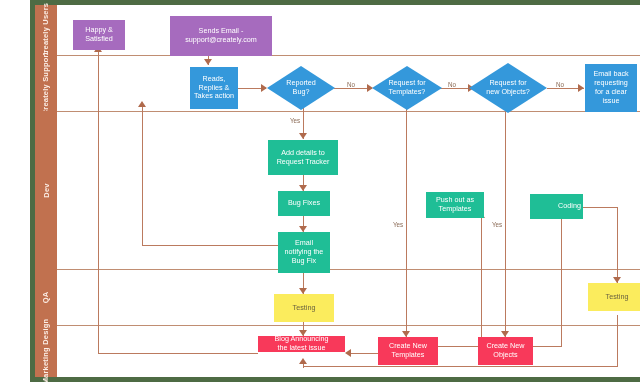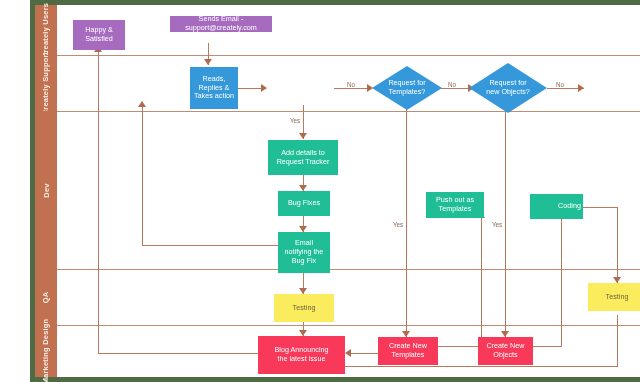--- a/index.html
+++ b/index.html
@@ -152,36 +152,45 @@
   <div class="ln lnv" style="left:63px;top:46px;height:303px;"></div>
   <div class="arw up" style="left:59px;top:41px;"></div>
 
   <div class="node purple" style="left:38px;top:15px;width:52px;height:30px;">
     <div>
       <div>Happy &amp;</div>
       <div>Satisfied</div>
     </div>
   </div>
 
-  <div class="node purple" style="left:135px;top:11px;width:102px;height:16px;">
+  <div class="node purple" style="left:135px;top:11px;width:102px;height:40px;">
     <div>
       <div>Sends Email -</div>
       <div>support@creately.com</div>
     </div>
   </div>
 
 
   <div class="node blue" style="left:155px;top:62px;width:48px;height:42px;">
     <div>
       <div>Reads,</div>
       <div>Replies &amp;</div>
       <div>Takes action</div>
     </div>
   </div>
 
+  <div class="diamond" style="left:232px;top:61px;width:68px;height:44px;">
+    <div class="shape"></div>
+    <div class="dlabel">
+      <div>
+        <div>Reported</div>
+        <div>Bug?</div>
+      </div>
+    </div>
+  </div>
 
   <div class="diamond" style="left:337px;top:61px;width:70px;height:44px;">
     <div class="shape"></div>
     <div class="dlabel">
       <div>
         <div>Request for</div>
         <div>Templates?</div>
       </div>
     </div>
   </div>
@@ -189,20 +198,28 @@
   <div class="diamond" style="left:434px;top:58px;width:78px;height:50px;">
     <div class="shape"></div>
     <div class="dlabel">
       <div>
         <div>Request for</div>
         <div>new Objects?</div>
       </div>
     </div>
   </div>
 
+  <div class="node blue" style="left:550px;top:59px;width:52px;height:48px;">
+    <div>
+      <div>Email back</div>
+      <div>requesting</div>
+      <div>for a clear</div>
+      <div>issue</div>
+    </div>
+  </div>
 
   <div class="node teal" style="left:243px;top:186px;width:52px;height:25px;">
     <div>Bug Fixes</div>
   </div>
 
   <div class="node teal" style="left:233px;top:135px;width:70px;height:35px;">
     <div>
       <div>Add details to</div>
       <div>Request Tracker</div>
     </div>
@@ -228,21 +245,21 @@
   </div>
 
   <div class="node yellow" style="left:239px;top:289px;width:60px;height:28px;">
     <div>Testing</div>
   </div>
 
   <div class="node yellow" style="left:553px;top:278px;width:58px;height:28px;">
     <div>Testing</div>
   </div>
 
-  <div class="node red" style="left:223px;top:331px;width:87px;height:38px;">
+  <div class="node red" style="left:223px;top:331px;width:87px;height:16px;">
     <div>
       <div>Blog Announcing</div>
       <div>the latest issue</div>
     </div>
   </div>
 
   <div class="node red" style="left:343px;top:332px;width:60px;height:28px;">
     <div>
       <div>Create New</div>
       <div>Templates</div>

